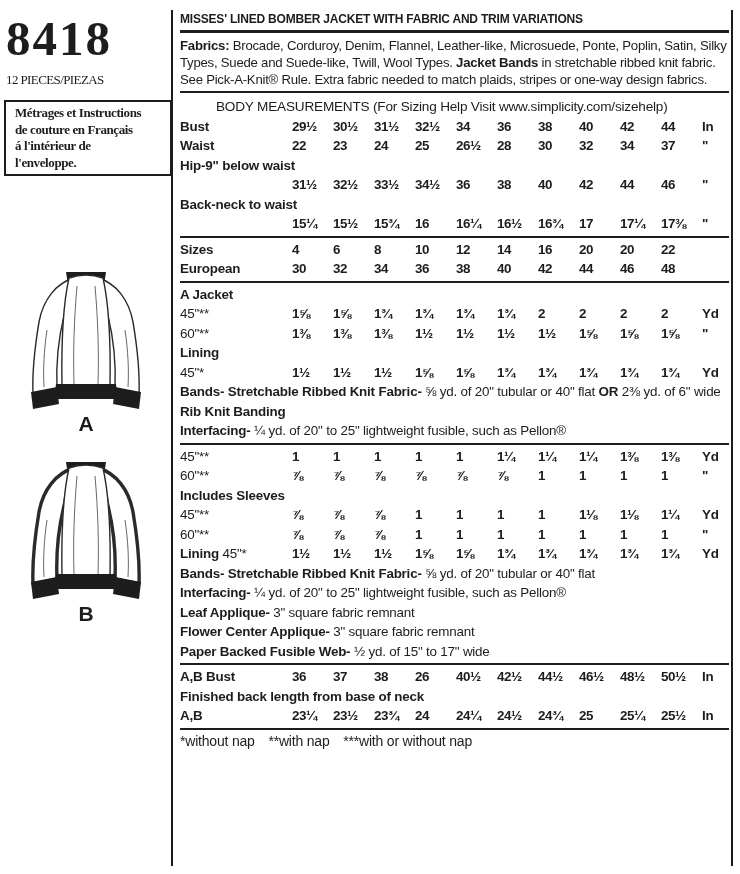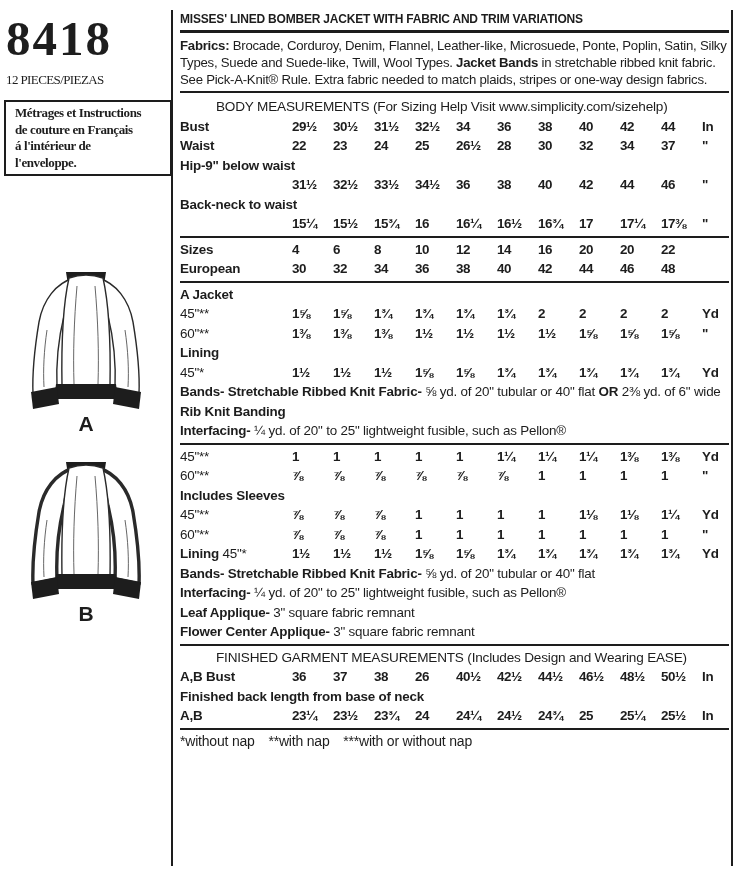--- a/index.html
+++ b/index.html
@@ -312,22 +312,22 @@
           <div class="tcell">1¾</div>
           <div class="tcell">1¾</div>
           <div class="tcell">1¾</div>
           <div class="tcell">1¾</div>
           <div class="tunit">Yd</div>
         </div>
         <div class="trow tfull"><span class="b">Bands- Stretchable Ribbed Knit Fabric-</span><span> ⅝ yd. of 20" tubular or 40" flat</span></div>
         <div class="trow tfull"><span class="b">Interfacing-</span><span> ¼ yd. of 20" to 25" lightweight fusible, such as Pellon®</span></div>
         <div class="trow tfull"><span class="b">Leaf Applique-</span><span> 3" square fabric remnant</span></div>
         <div class="trow tfull"><span class="b">Flower Center Applique-</span><span> 3" square fabric remnant</span></div>
-        <div class="trule"></div>
-        <div class="trow theading">FINISHED GARMENT MEASUREMENTS (Includes Design and Wearing EASE)</div>
+        <div class="trow tfull"><span class="b">Paper Backed Fusible Web-</span><span> ½ yd. of 15" to 17" wide</span></div>
+        <div class="trule"></div>
         <div class="trow tgrid">
           <div class="tlabel"><span class="lb">A,B Bust</span></div>
           <div class="tcell">36</div>
           <div class="tcell">37</div>
           <div class="tcell">38</div>
           <div class="tcell">26</div>
           <div class="tcell">40½</div>
           <div class="tcell">42½</div>
           <div class="tcell">44½</div>
           <div class="tcell">46½</div>

